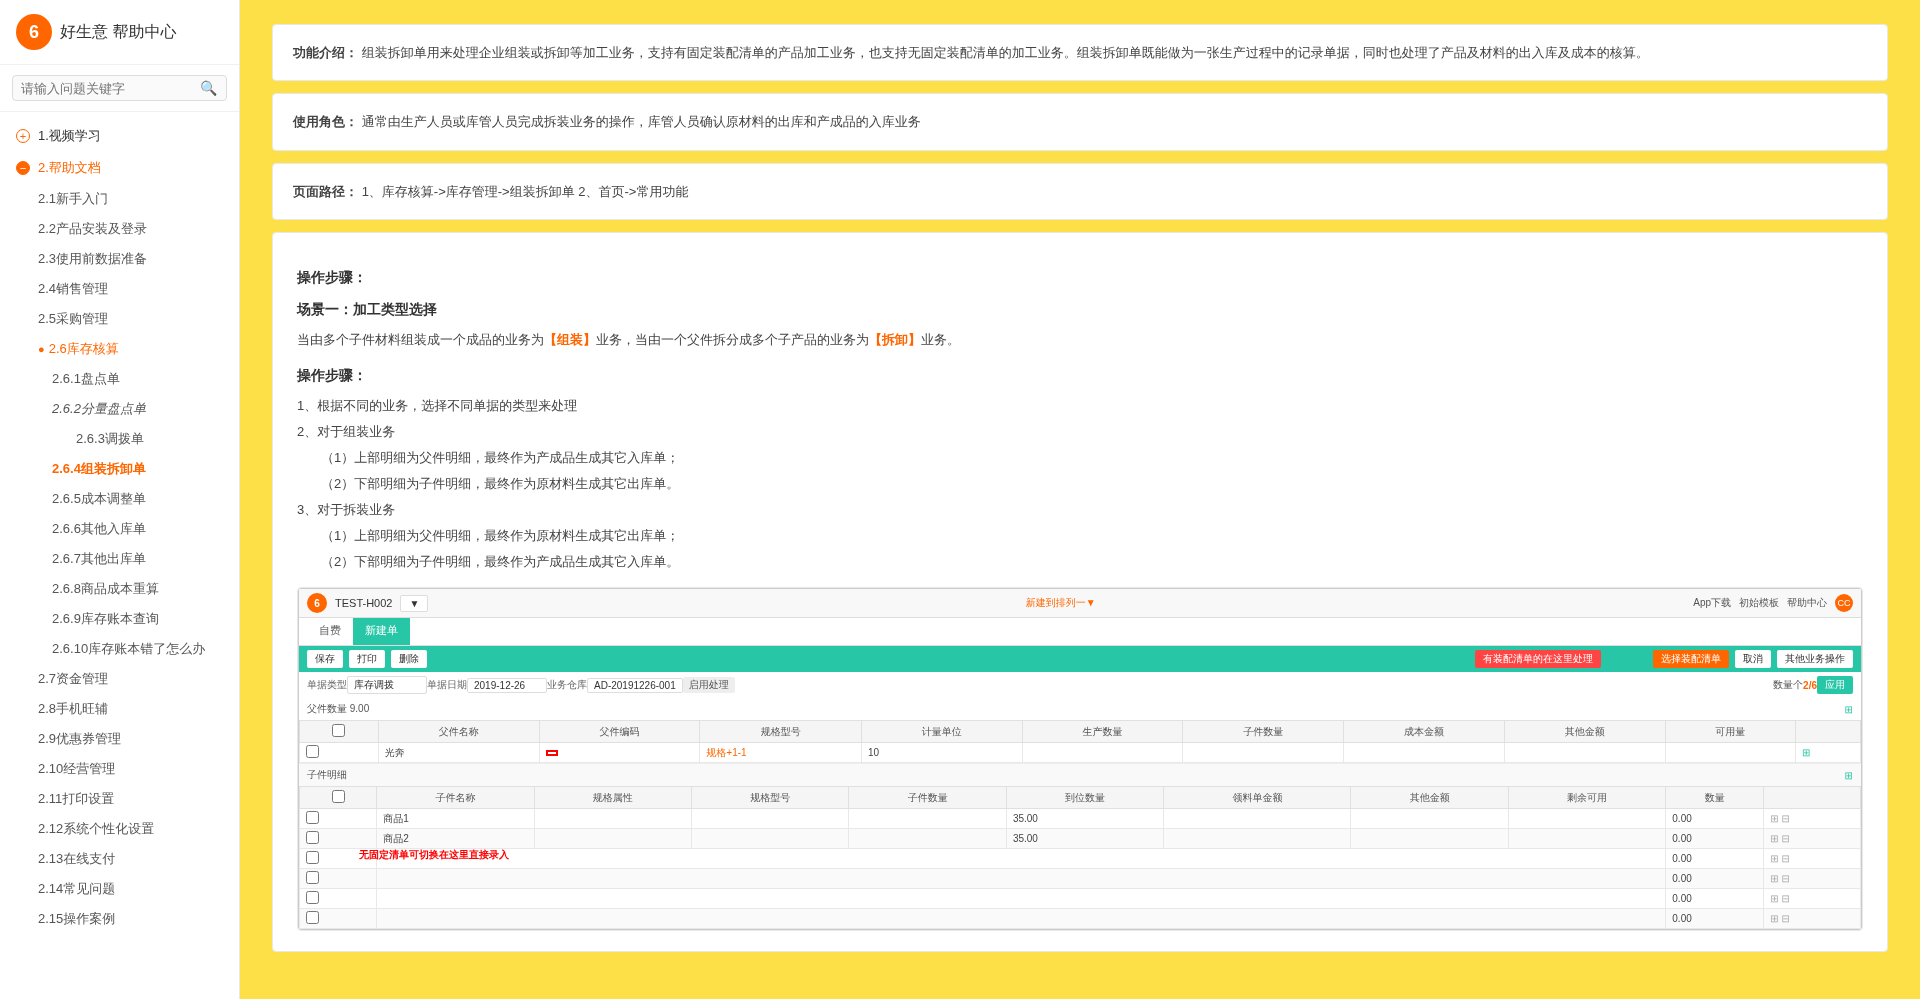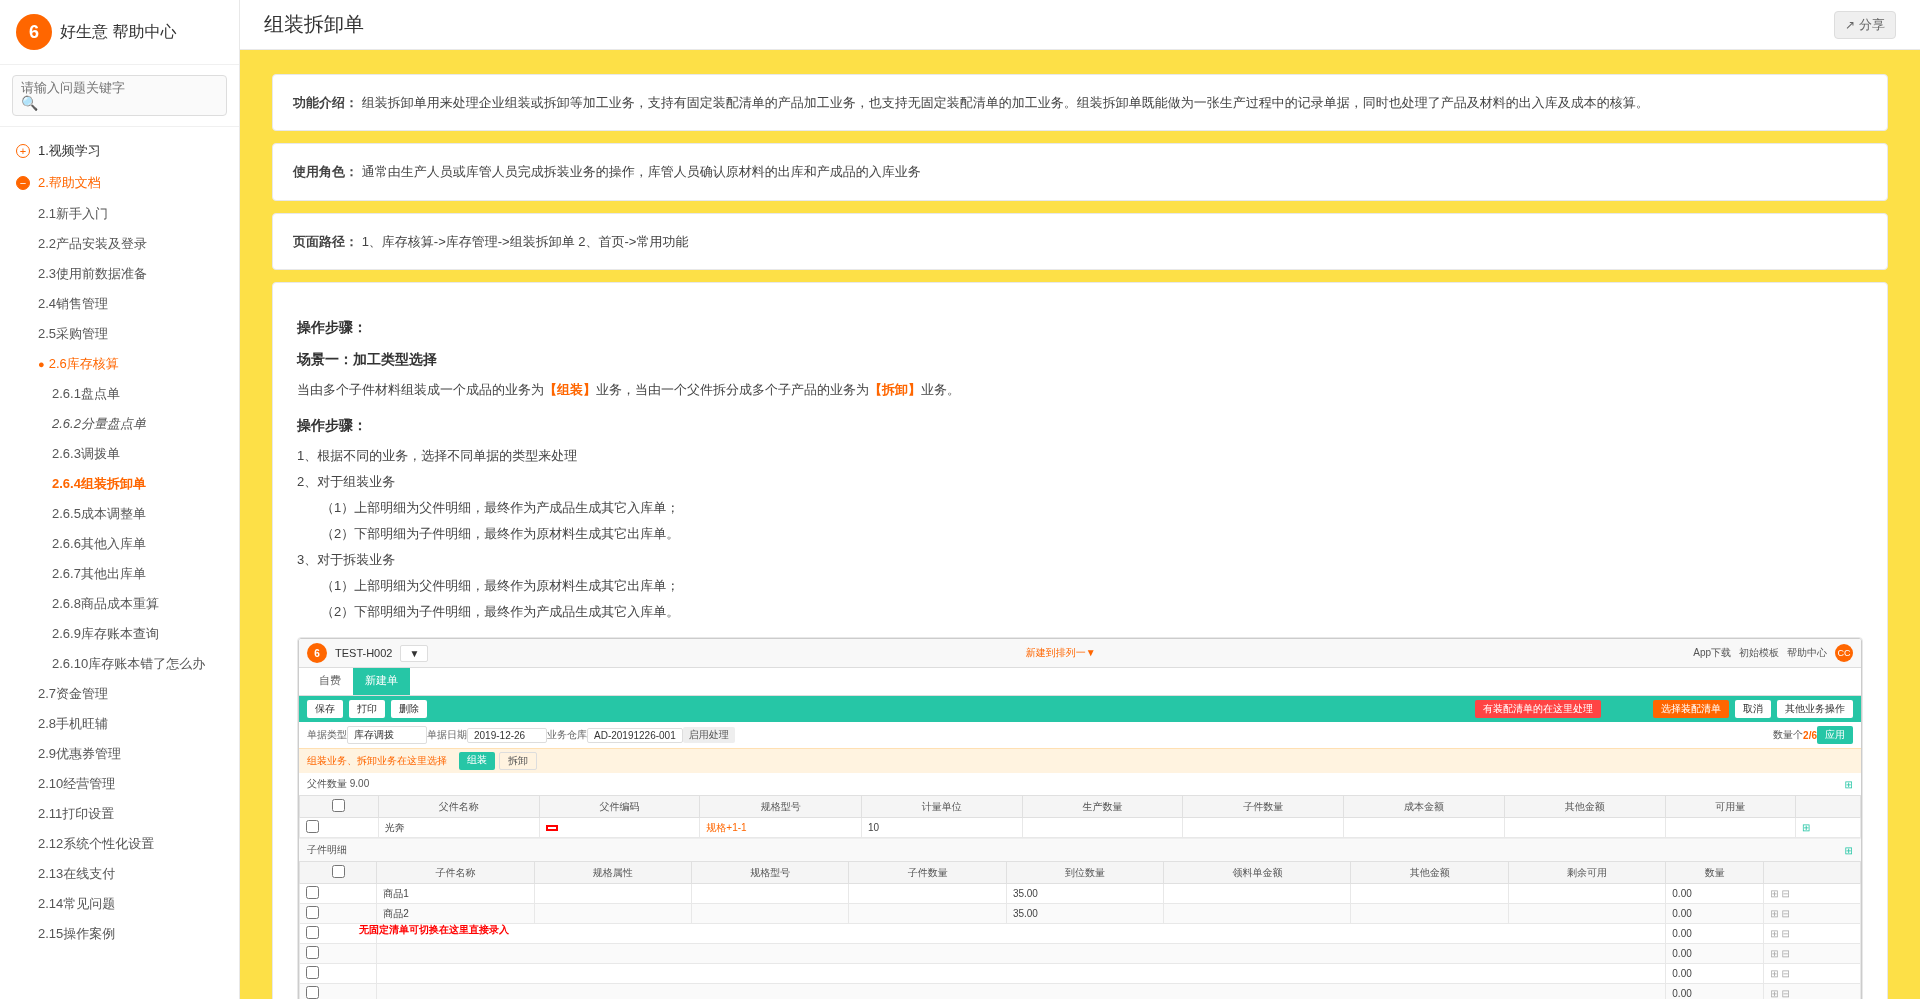--- a/index.html
+++ b/index.html
@@ -33,26 +33,25 @@
     }
     #logo-text {
       font-size: 16px; font-weight: normal; color: #333;
     }
     #search-area {
       padding: 10px 12px;
       border-bottom: 1px solid #f0f0f0;
     }
     #search-box {
       display: flex;
-      align-items: flex-start;
+      align-items: center;
       border: 1px solid #ddd;
       border-radius: 4px;
       padding: 4px 8px;
       background: #fafafa;
-      flex-direction: column;
     }
     #search-input {
       border: none; background: transparent; outline: none; flex: 1; font-size: 13px; color: #999;
     }
     #search-icon-btn { color: #999; cursor: pointer; font-size: 14px; }
 
     #nav-tree {
       flex: 1;
       overflow-y: auto;
       padding: 8px 0;
@@ -304,21 +303,21 @@
     <div class="nav-sub-item">2.4销售管理</div>
     <div class="nav-sub-item">2.5采购管理</div>
 
     <div class="nav-sub-item active" style="color:#f60;display:flex;align-items:center;gap:4px;">
       <span style="color:#f60;font-size:11px;">●</span>
       <span>2.6库存核算</span>
     </div>
 
     <div class="nav-sub-item" style="padding-left:52px;">2.6.1盘点单</div>
     <div class="nav-sub-item" style="padding-left:52px;font-style:italic;">2.6.2分量盘点单</div>
-    <div class="nav-sub-item" style="padding-left:52px;">2.6.3调拨单</div>
+    <div class="nav-sub-item" style="padding-left:76px;">2.6.3调拨单</div>
     <div class="nav-sub-item active" style="padding-left:52px;color:#f60;font-weight:bold;">2.6.4组装拆卸单</div>
     <div class="nav-sub-item" style="padding-left:52px;">2.6.5成本调整单</div>
     <div class="nav-sub-item" style="padding-left:52px;">2.6.6其他入库单</div>
     <div class="nav-sub-item" style="padding-left:52px;">2.6.7其他出库单</div>
     <div class="nav-sub-item" style="padding-left:52px;">2.6.8商品成本重算</div>
     <div class="nav-sub-item" style="padding-left:52px;">2.6.9库存账本查询</div>
     <div class="nav-sub-item" style="padding-left:52px;">2.6.10库存账本错了怎么办</div>
 
     <div class="nav-sub-item">2.7资金管理</div>
     <div class="nav-sub-item">2.8手机旺辅</div>
@@ -327,27 +326,20 @@
     <div class="nav-sub-item">2.11打印设置</div>
     <div class="nav-sub-item">2.12系统个性化设置</div>
     <div class="nav-sub-item">2.13在线支付</div>
     <div class="nav-sub-item">2.14常见问题</div>
     <div class="nav-sub-item">2.15操作案例</div>
   </div>
 </div>
 
 <div id="main">
 
-  <div id="topbar">
-    <h1 id="page-title-text">组装拆卸单</h1>
-    <button id="share-btn">
-      <span style="font-size:12px;">↗</span>
-      <span>分享</span>
-    </button>
-  </div>
 
   <div id="content-area">
 
     <div class="info-block">
       <span style="font-weight:bold;">功能介绍：</span>
       <span>组装拆卸单用来处理企业组装或拆卸等加工业务，支持有固定装配清单的产品加工业务，也支持无固定装配清单的加工业务。组装拆卸单既能做为一张生产过程中的记录单据，同时也处理了产品及材料的出入库及成本的核算。</span>
     </div>
 
     <div class="info-block">
       <span style="font-weight:bold;">使用角色：</span>
@@ -420,27 +412,20 @@
               <span class="erp-field-val">2019-12-26</span>
               <span class="erp-field-label">业务仓库</span>
               <span class="erp-field-val">AD-20191226-001</span>
               <span style="font-size:10px;color:#555;background:#eee;padding:1px 6px;border-radius:2px;cursor:pointer;">启用处理</span>
               <div style="flex:1;"></div>
               <span style="font-size:10px;color:#555;">数量个</span>
               <span style="font-size:10px;color:#f60;font-weight:bold;">2/6</span>
               <button style="background:#26c6a6;color:#fff;border:none;border-radius:2px;padding:2px 8px;font-size:10px;cursor:pointer;">应用</button>
             </div>
 
-            <div style="background:#fff3e0;padding:3px 8px;font-size:10px;color:#f60;display:flex;align-items:center;gap:12px;border-top:1px solid #ffe0b2;">
-              <span>组装业务、拆卸业务在这里选择</span>
-              <div style="display:flex;gap:4px;">
-                <span style="background:#26c6a6;color:#fff;padding:1px 8px;border-radius:2px;font-size:10px;cursor:pointer;">组装</span>
-                <span style="border:1px solid #ddd;color:#555;padding:1px 8px;border-radius:2px;font-size:10px;cursor:pointer;">拆卸</span>
-              </div>
-            </div>
 
             <div style="padding:4px 8px;font-size:10px;color:#555;display:flex;justify-content:space-between;align-items:center;">
               <span>父件数量 9.00</span>
               <span style="color:#26c6a6;cursor:pointer;">⊞</span>
             </div>
             <div style="overflow-x:auto;">
               <table class="erp-table">
                 <thead>
                   <tr>
                     <th><input type="checkbox" style=""></th>

